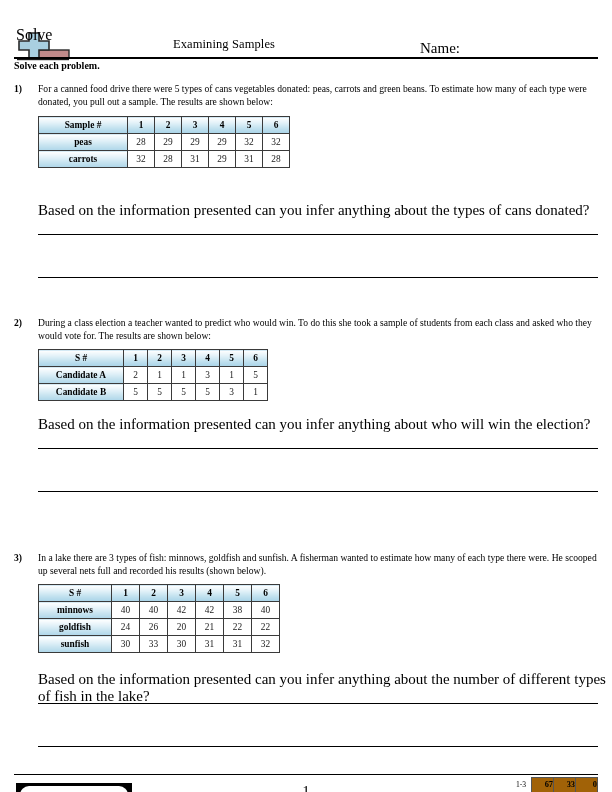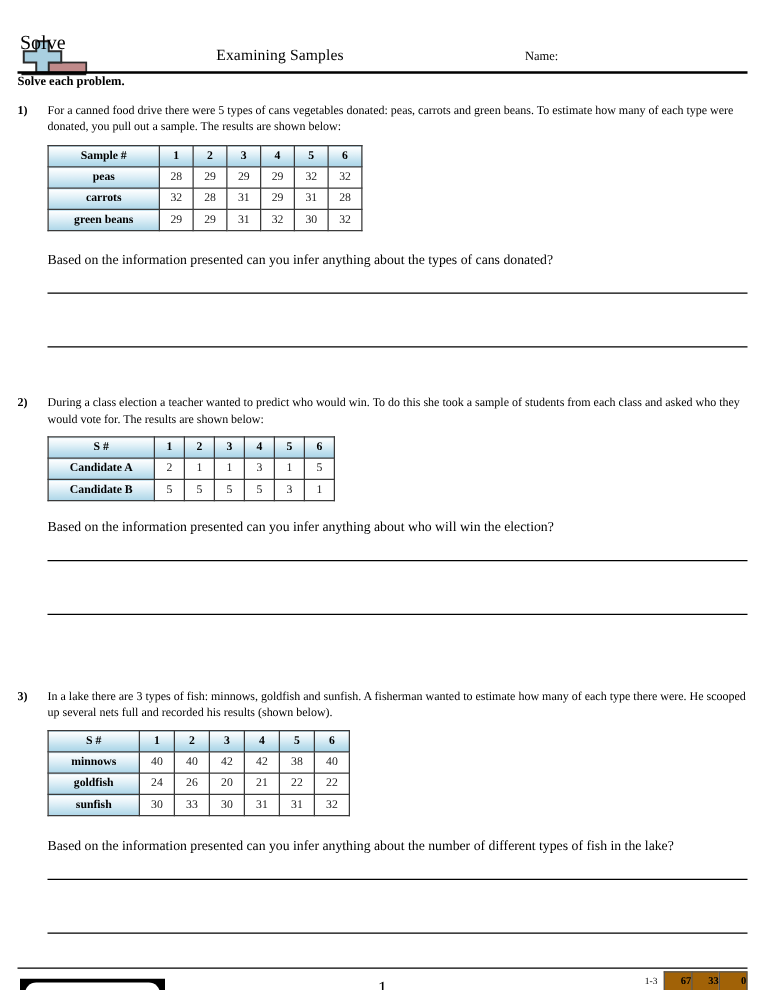--- a/index.html
+++ b/index.html
@@ -48,21 +48,21 @@
     width: 420px;
     text-align: center;
     font-size: 12.5px;
     font-family: "Liberation Serif", serif;
     letter-spacing: 0.1px;
   }
   .header-name {
     position: absolute;
     left: 406px;
     top: 8px;
-    font-size: 10px;
+    font-size: 15px;
     font-family: "Liberation Serif", serif;
   }
   .header-rule {
     position: absolute;
     left: 14px;
     top: 31px;
     width: 584px;
     height: 0;
     border-top: 2px solid #000;
   }
@@ -129,21 +129,21 @@
   }
   .data-table td.num {
     font-size: 9.4px;
     color: #1a1a1a;
   }
 
   
   .q-text {
     position: absolute;
     left: 38px;
-    font-size: 11px;
+    font-size: 15px;
     font-family: "Liberation Serif", serif;
   }
   .ans-line {
     position: absolute;
     left: 38px;
     width: 560px;
     height: 0;
     border-top: 1.6px solid #000;
   }
 
@@ -276,29 +276,20 @@
     </tr>
     <tr>
       <td class="rowhd">carrots</td>
       <td class="num">32</td>
       <td class="num">28</td>
       <td class="num">31</td>
       <td class="num">29</td>
       <td class="num">31</td>
       <td class="num">28</td>
     </tr>
-    <tr>
-      <td class="rowhd">green beans</td>
-      <td class="num">29</td>
-      <td class="num">29</td>
-      <td class="num">31</td>
-      <td class="num">32</td>
-      <td class="num">30</td>
-      <td class="num">32</td>
-    </tr>
   </tbody>
     </table>
 
   <div class="q-text" style="top:176px;">Based on the information presented can you infer anything about the types of cans donated?</div>
   <div class="ans-line" style="top:208px;"></div>
   <div class="ans-line" style="top:251px;"></div>
 
   <div class="problem" style="top:291px;">
     <div class="prob-num">2)</div>
     <div class="prob-text">During a class election a teacher wanted to predict who would win. To do this she took a sample of students from each class and asked who they would vote for. The results are shown below:</div>

